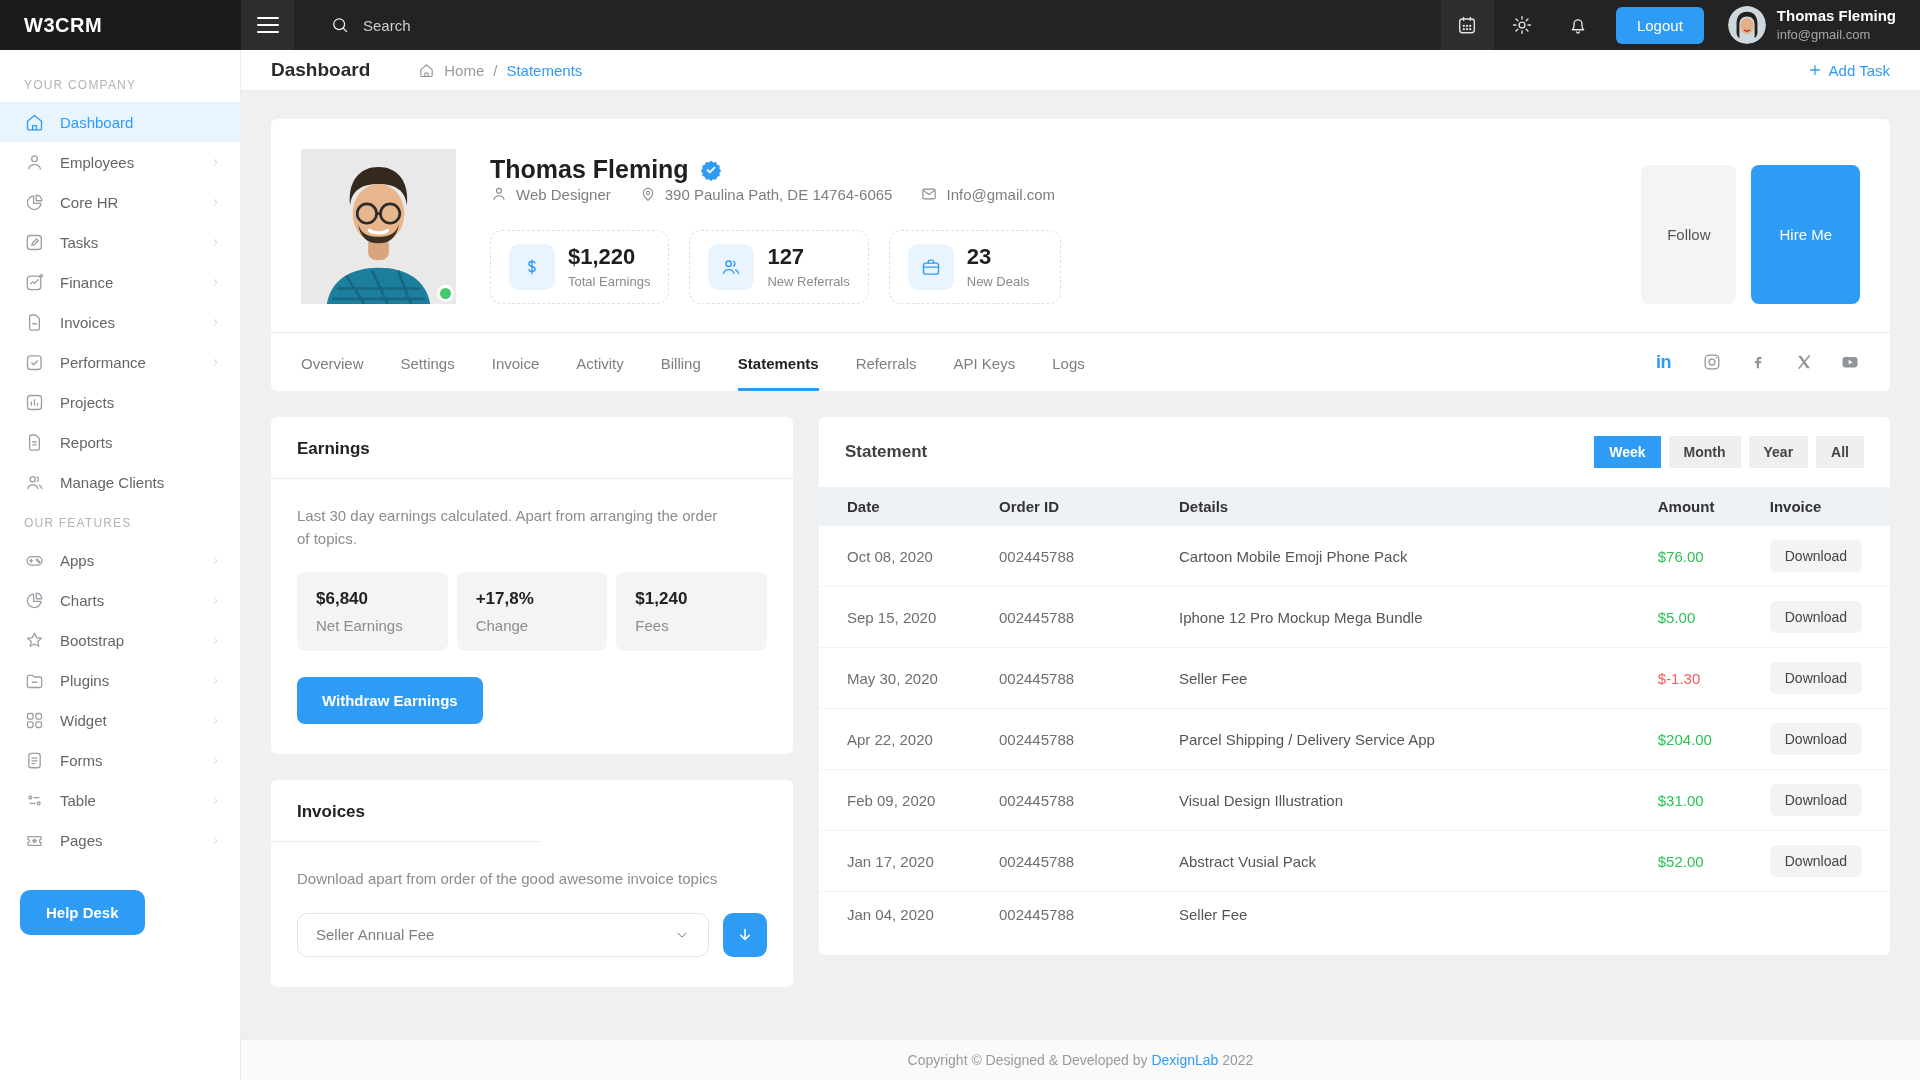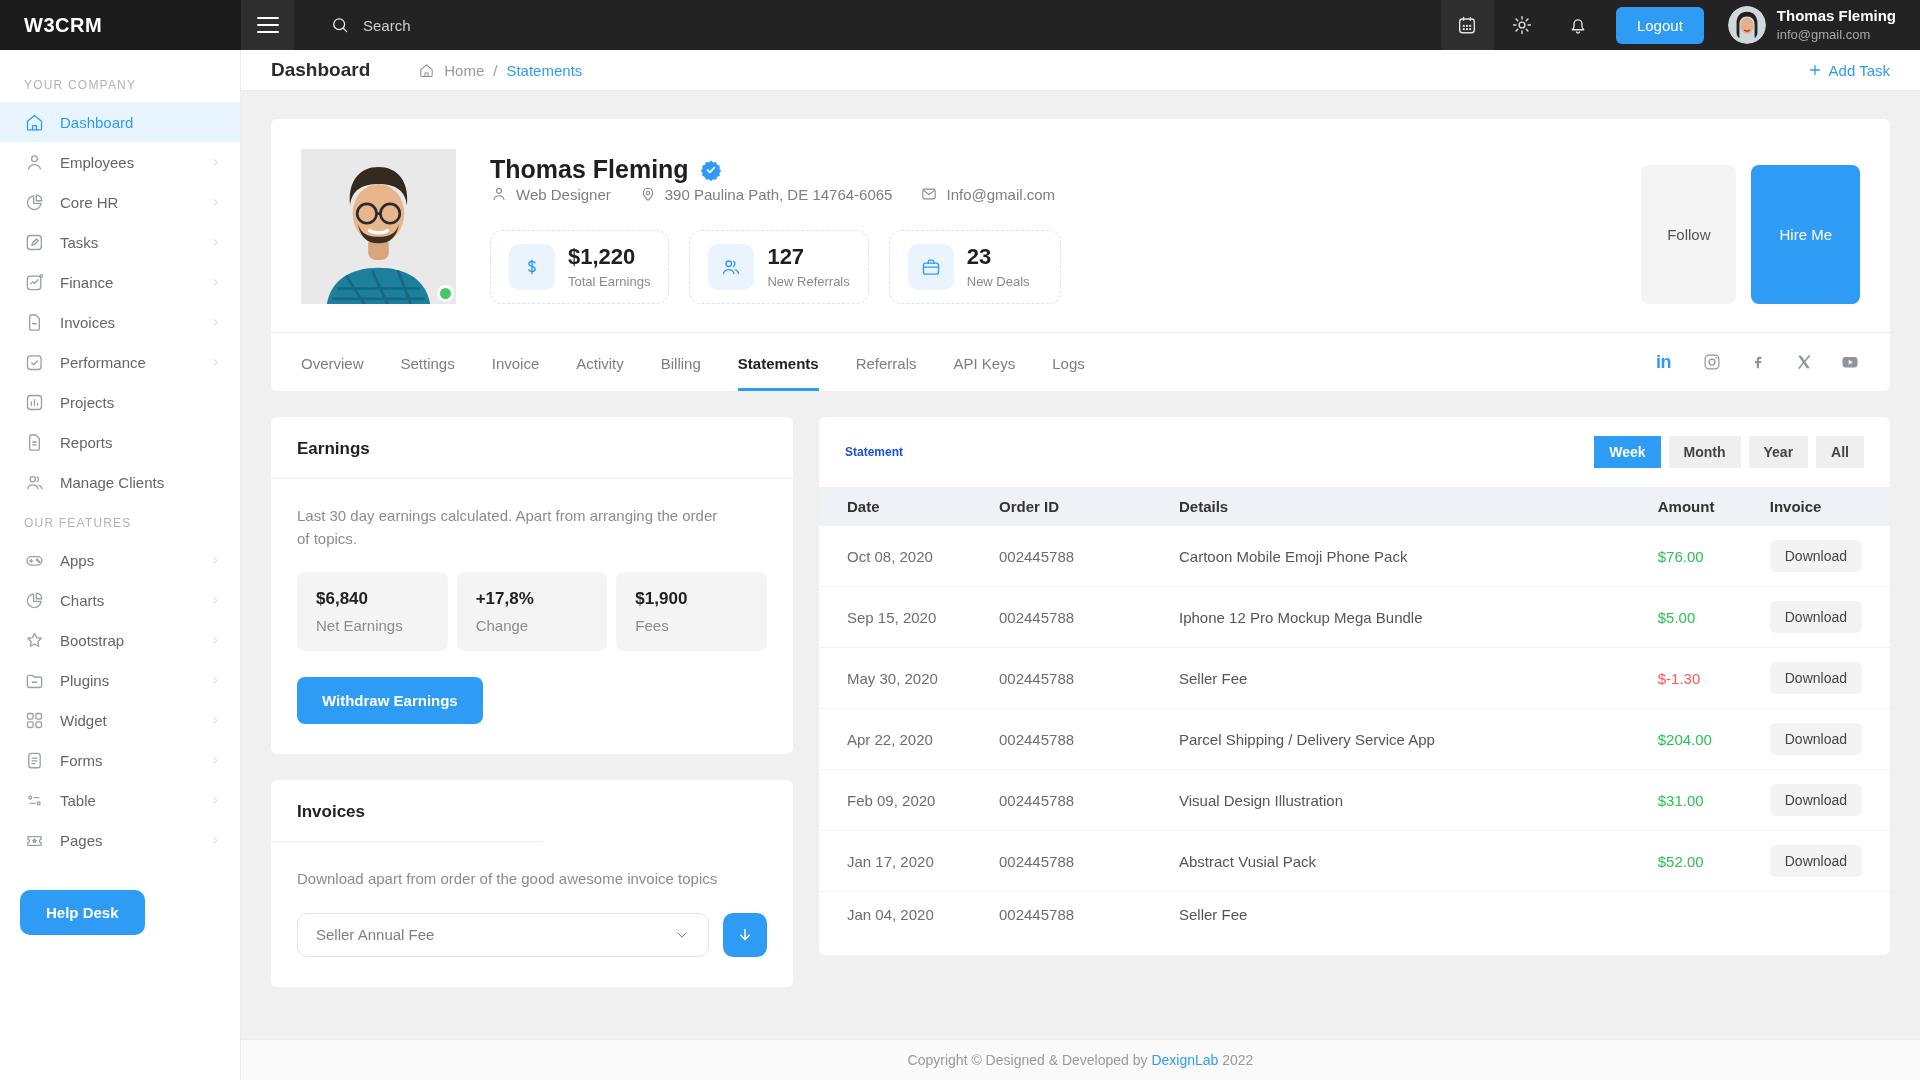--- a/index.html
+++ b/index.html
@@ -110,21 +110,21 @@
   .select-box { flex:1; border:1px solid #e3e3e3; border-radius:10px; height:44px; display:flex;
                 align-items:center; justify-content:space-between; padding:0 18px; color:#7e7e7e;
                 font-size:15px; cursor:pointer; }
   .select-box .cd-icn { width:16px; height:16px; color:#777; }
   .dl-sq-btn { width:44px; height:44px; flex:none; background:var(--accent); border-radius:10px;
                color:#fff; display:flex; align-items:center; justify-content:center; }
   .dl-sq-btn .ad-icn { width:18px; height:18px; }
 
   .statement-card { flex:1; min-width:0; padding-bottom:18px; }
   .stmt-head { display:flex; align-items:center; padding:19px 26px; }
-  .stmt-title { font-size:12px; font-weight:bold; color:#1d4ed8; }
+  .stmt-title { font-size:17px; font-weight:bold; color:#404040; }
   .filters { margin-left:auto; display:flex; gap:8px; }
   .filter-btn { background:#efefef; color:#444; border-radius:0; padding:8px 15px; font-size:14px;font-weight:bold; }
   .filter-btn.active { background:var(--accent); color:#fff; }
   table { width:100%; border-collapse:collapse; }
   thead th { background:#eef2f7; text-align:left; font-size:15px; color:#333; font-weight:bold; padding:11px 0; }
   th.c-date, td.td-date { width:180px; padding-left:28px; }
   th.c-order, td.td-order { width:180px; }
   th.c-amount, td.td-amount { width:112px; }
   th.c-invoice, td.td-invoice { width:120px; padding-right:28px; }
   tbody td { padding:14px 0; font-size:15px; }
@@ -689,21 +689,21 @@
                     <div class="earn-val">$6,840</div>
                     <div class="earn-lbl">Net Earnings</div>
                   </div>
 
                   <div class="earn-box">
                     <div class="earn-val">+17,8%</div>
                     <div class="earn-lbl">Change</div>
                   </div>
 
                   <div class="earn-box">
-                    <div class="earn-val">$1,900</div>
+                    <div class="earn-val">$1,240</div>
                     <div class="earn-lbl">Fees</div>
                   </div>
                 </div>
               <button class="withdraw-btn">Withdraw Earnings</button>
             </div>
           </section>
 
           <section class="card">
             <div class="card-head partial">Invoices</div>
             <div class="card-body">

